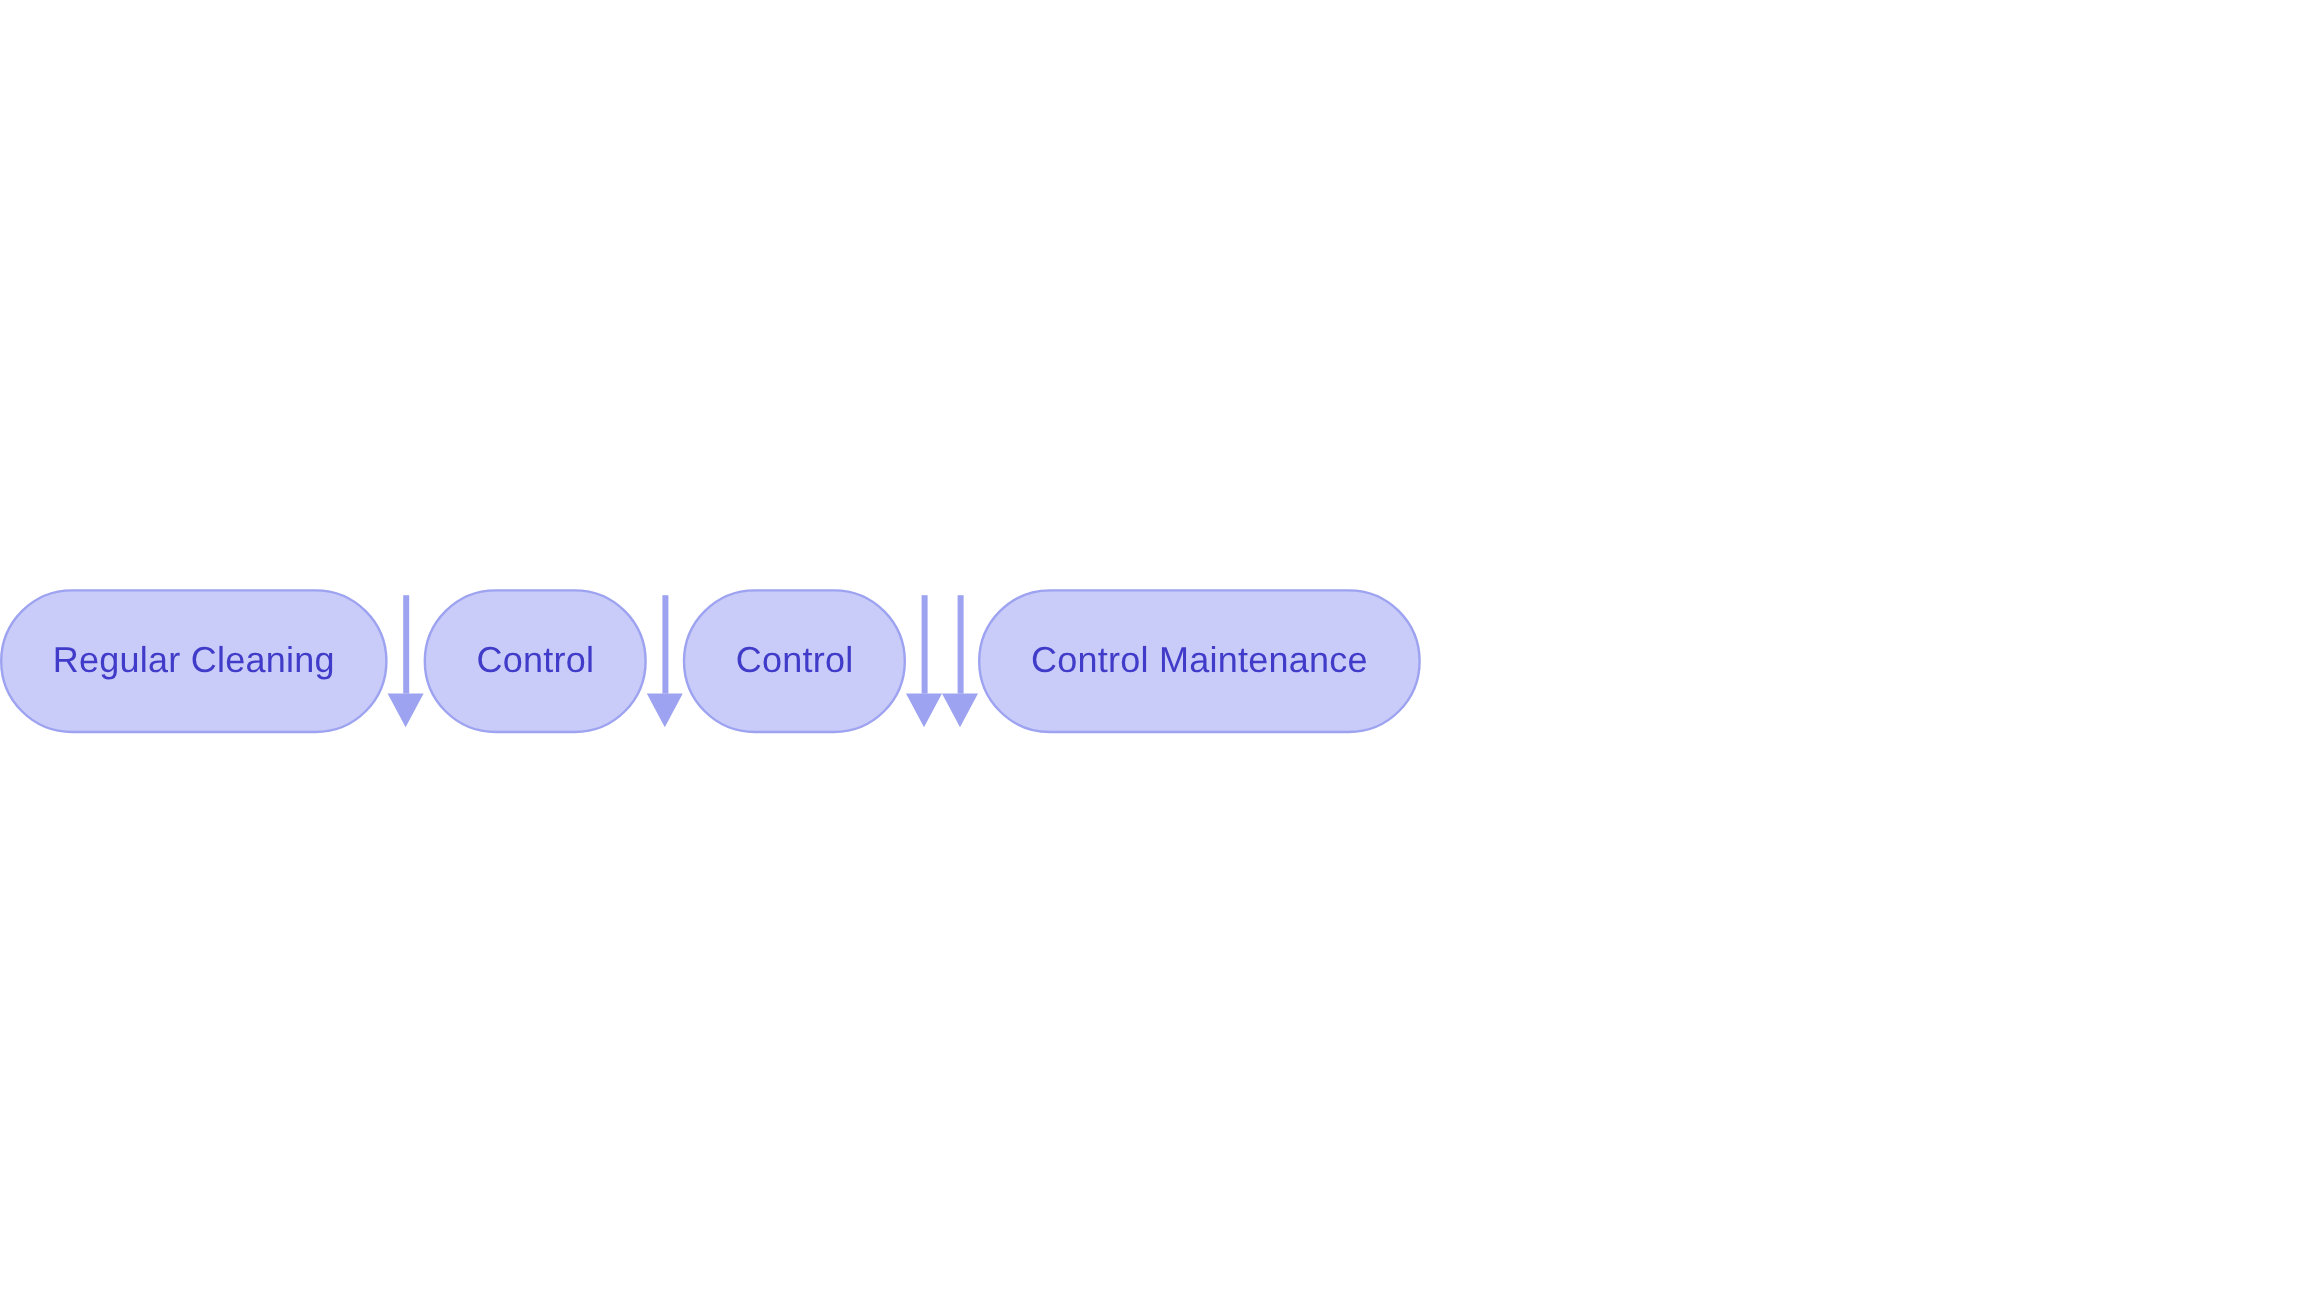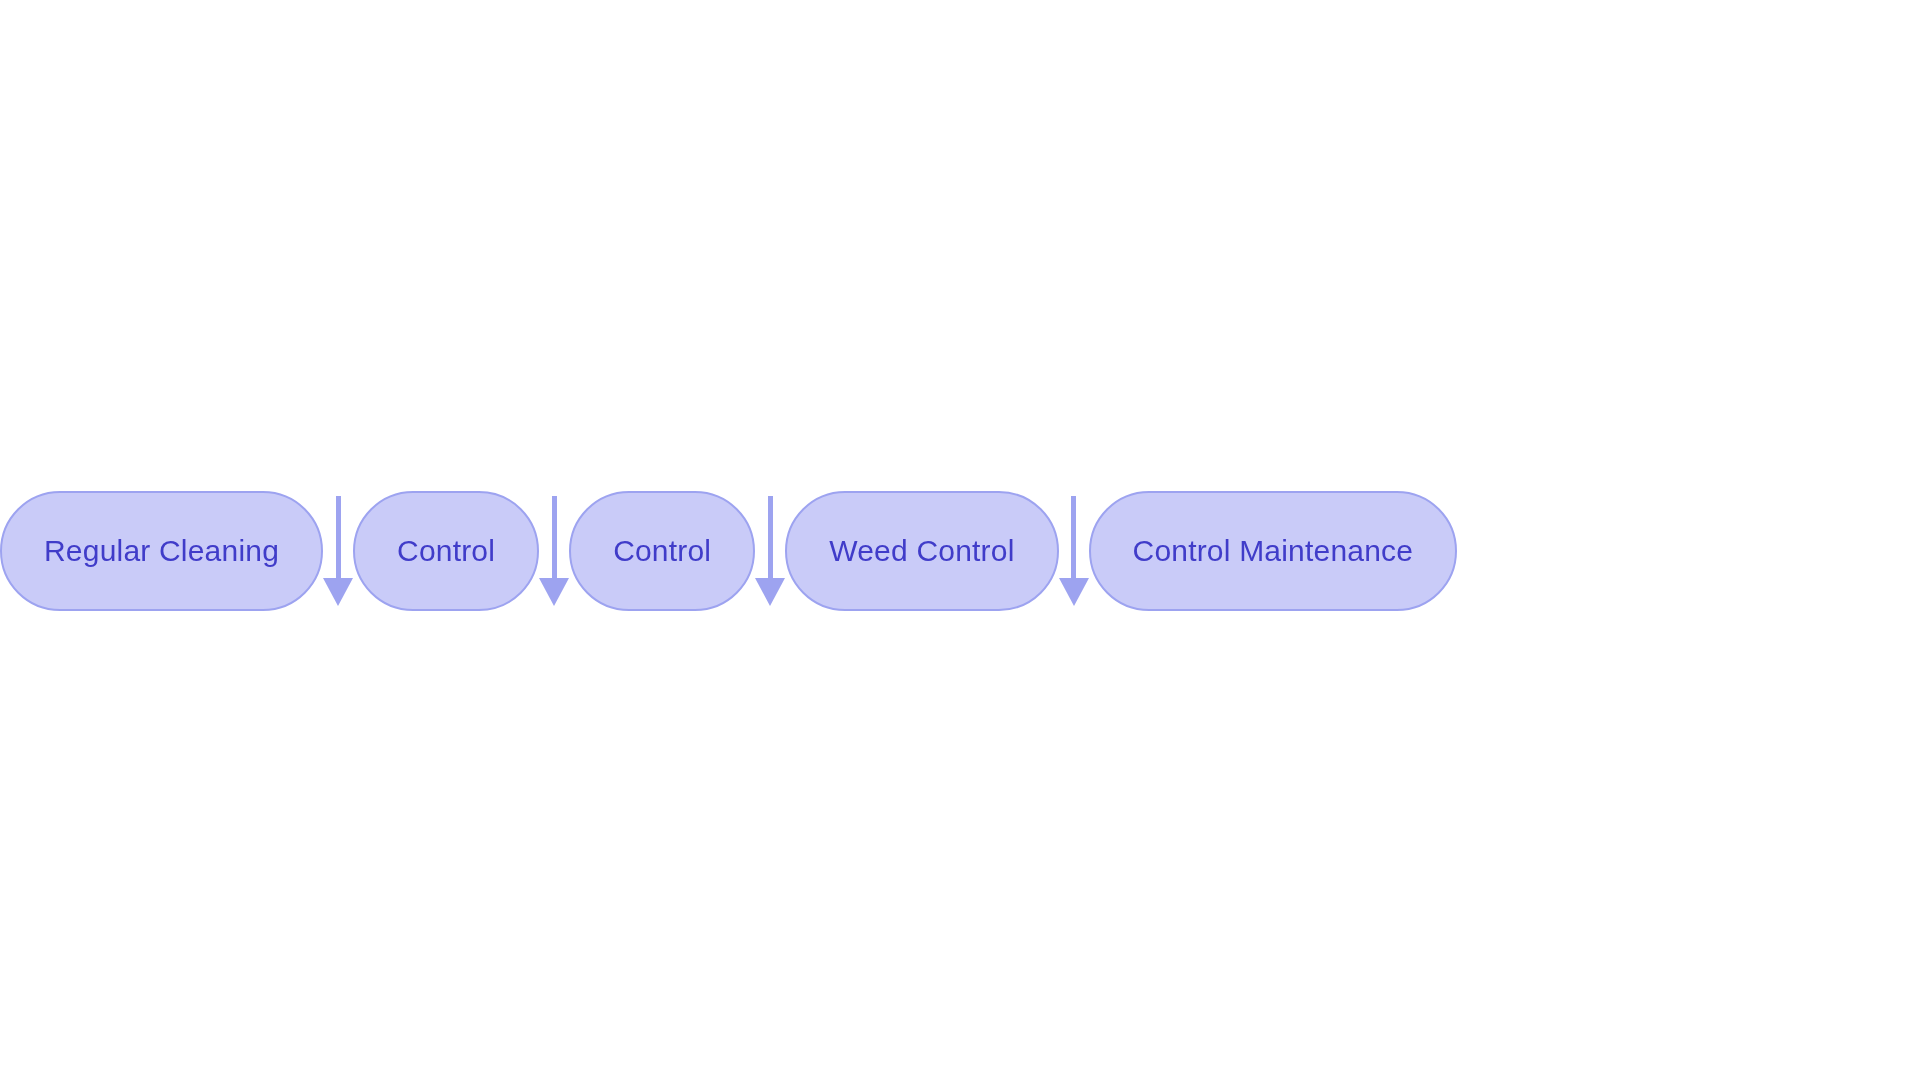--- a/index.html
+++ b/index.html
@@ -79,23 +79,20 @@
         <div class="line"></div>
         <div class="head"></div>
       </div>
       <div class="node">
         <span>Control</span>
       </div>
       <div class="connector">
         <div class="line"></div>
         <div class="head"></div>
       </div>
-      <div class="node">
-        <span>Weed Control</span>
-      </div>
       <div class="connector">
         <div class="line"></div>
         <div class="head"></div>
       </div>
       <div class="node">
         <span>Control Maintenance</span>
       </div>
     </div>
 </div>
 

